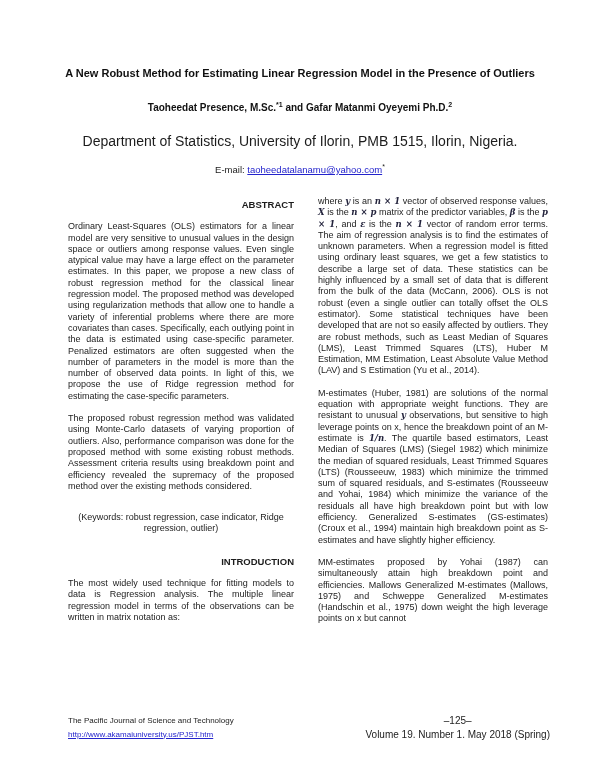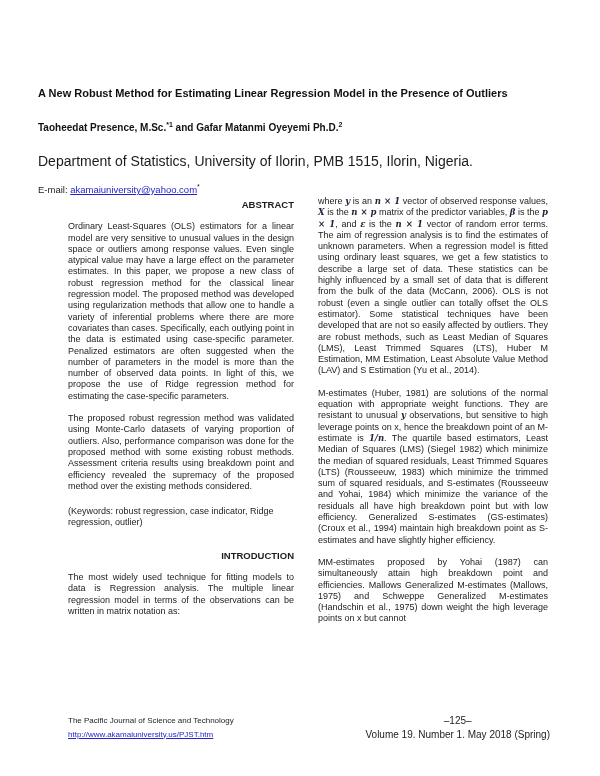--- a/index.html
+++ b/index.html
@@ -11,22 +11,21 @@
     background: #ffffff;
     font-family: "Liberation Sans", sans-serif;
     color: #1c1c1c;
     overflow: hidden;
   }
   .header {
     position: absolute;
     top: 66px;
     left: 38px;
     width: 524px;
-    text-align: left;
-    margin-top: 20px;
+    text-align: center;
   }
   .paper-title {
     font-size: 11px;
     font-weight: bold;
     line-height: 14px;
     color: #111;
   }
   .authors {
     margin-top: 22px;
     font-size: 10px;
@@ -57,23 +56,23 @@
   .col-left  { top: 199px; left: 68px;  width: 226px; }
   .col-right { top: 196px; left: 318px; width: 230px; }
   .section-heading {
     font-weight: bold;
     font-size: 9.5px;
     margin-bottom: 11px;
     text-align: right;
   }
   .para { margin-bottom: 11px; }
   .keywords {
-    text-align: left;
+    text-align: center;
     margin-bottom: 21px;
-    margin-top: 14px;
+    margin-top: 20px;
   }
   .math {
     font-family: "DejaVu Serif", serif;
     font-style: italic;
     font-weight: bold;
     font-size: 8.5px;
     color: #23233c;
   }
   sup { line-height: 0; }
   .equation-row {
@@ -116,21 +115,21 @@
 </head>
 <body>
 
 <div class="page">
 
   <div class="header">
     <div class="paper-title">A New Robust Method for Estimating Linear Regression Model in the Presence of Outliers</div>
     <div class="authors"><span>Taoheedat Presence, M.Sc.</span><sup>*1</sup><span> and Gafar Matanmi Oyeyemi Ph.D.</span><sup>2</sup></div>
     <div class="affiliation">Department of Statistics, University of Ilorin, PMB 1515, Ilorin, Nigeria.</div>
     <div class="email-line">
-      <span>E-mail: </span><span class="link">akamaiuniversity@yahoo.com</span><sup>*</sup>
+      <span>E-mail: </span><span class="link">taoheedatalanamu@yahoo.com</span><sup>*</sup>
     </div>
   </div>
 
   <div class="col col-left">
     <div class="section-heading">ABSTRACT</div>
     <div class="para">Ordinary Least-Squares (OLS) estimators for a linear model are very sensitive to unusual values in the design space or outliers among response values. Even single atypical value may have a large effect on the parameter estimates. In this paper, we propose a new class of robust regression method for the classical linear regression model. The proposed method was developed using regularization methods that allow one to handle a variety of inferential problems where there are more covariates than cases. Specifically, each outlying point in the data is estimated using case-specific parameter. Penalized estimators are often suggested when the number of parameters in the model is more than the number of observed data points. In light of this, we propose the use of Ridge regression method for estimating the case-specific parameters.</div>
     <div class="para">The proposed robust regression method was validated using Monte-Carlo datasets of varying proportion of outliers. Also, performance comparison was done for the proposed method with some existing robust methods. Assessment criteria results using breakdown point and efficiency revealed the supremacy of the proposed method over the existing methods considered.</div>
     <div class="para keywords">(Keywords: robust regression, case indicator, Ridge regression, outlier)</div>
     <div class="section-heading">INTRODUCTION</div>
     <div class="para">The most widely used technique for fitting models to data is Regression analysis. The multiple linear regression model in terms of the observations can be written in matrix notation as:</div>

